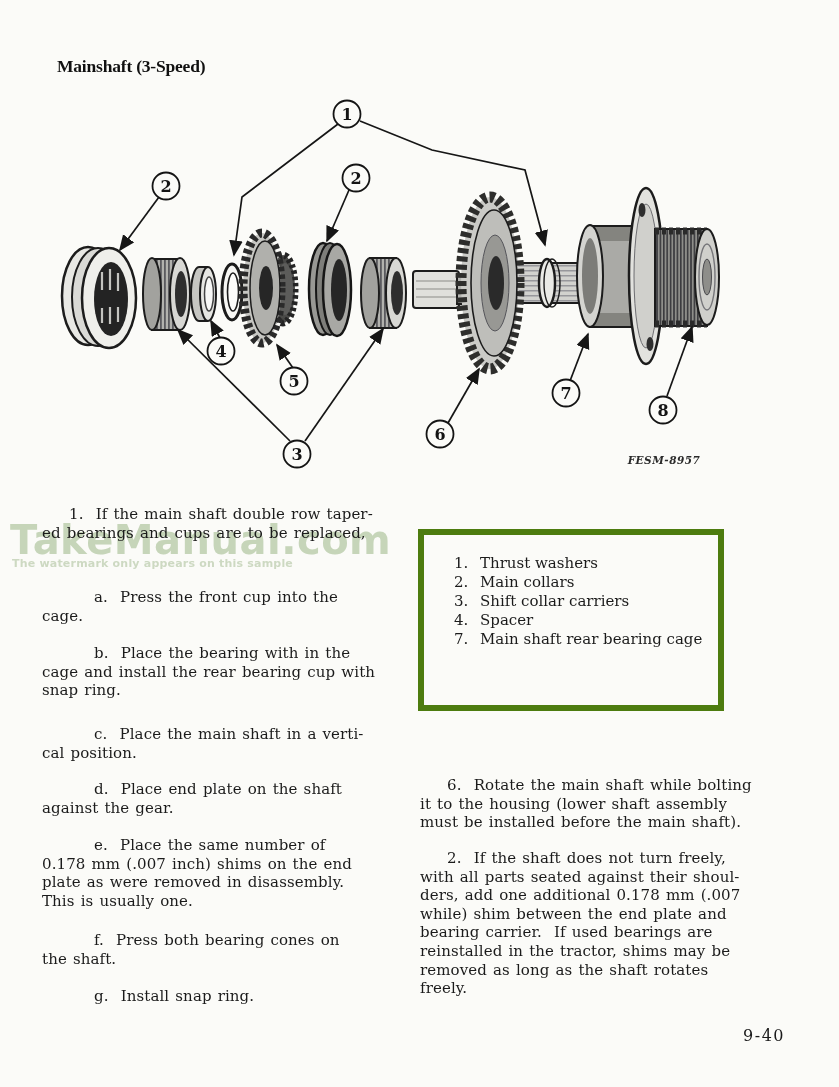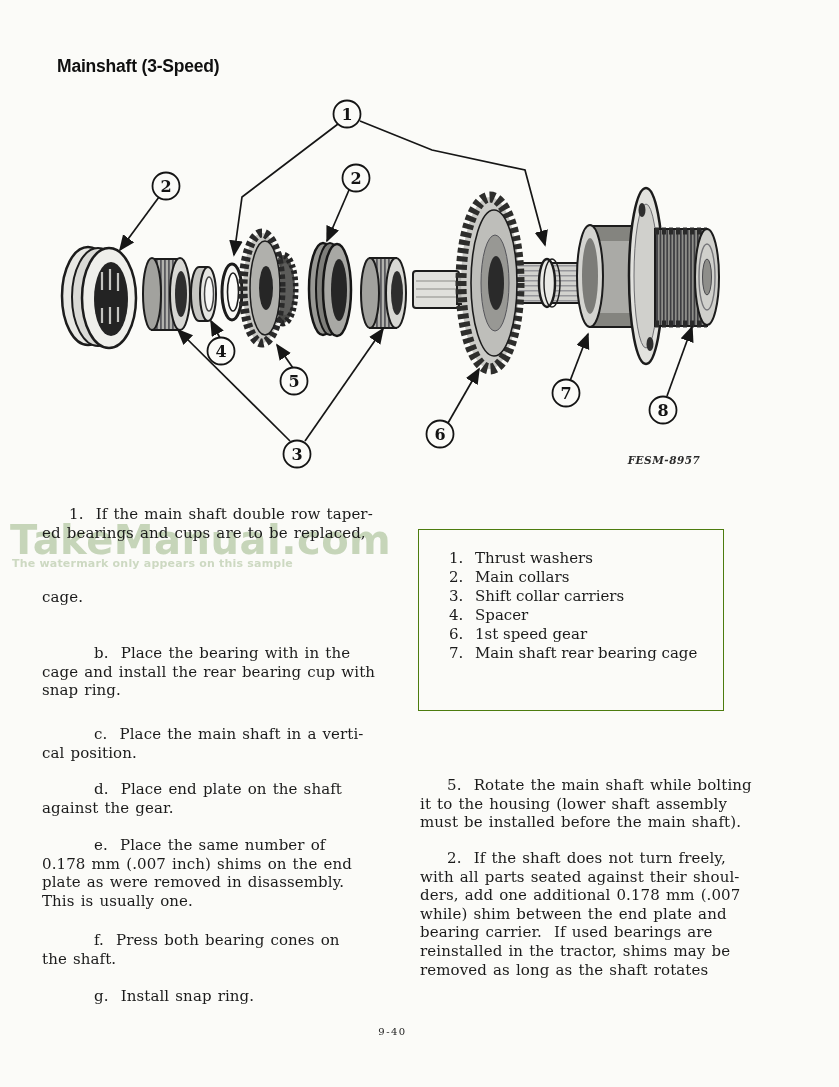--- a/index.html
+++ b/index.html
@@ -4,21 +4,21 @@
 <style>
   html,body{margin:0;padding:0;}
   body{
     width:839px;height:1087px;position:relative;overflow:hidden;
     background:#fbfbf8;color:#1b1b1b;
     font-family:"DejaVu Serif", serif;
   }
   .abs{position:absolute;}
   .page-title{
     left:57px;top:56px;
-    font-family:Liberation Sans, sans-serif;
+    font-family:Liberation Serif, serif;
     font-weight:bold;font-size:17.5px;letter-spacing:-0.2px;color:#101010;
     z-index:2;
   }
   .diagram{left:0;top:0;z-index:1;}
   .wm-brand{
     left:10px;top:517px;z-index:0;
     font-family:"DejaVu Sans", sans-serif;font-weight:bold;
     font-size:40px;color:#c6d5b9;letter-spacing:0.5px;
   }
   .wm-note{
@@ -29,28 +29,28 @@
   .col-left{left:42px;width:355px;z-index:2;}
   .col-right{left:420px;width:340px;z-index:2;}
   .line{
     white-space:pre;font-size:15px;line-height:18.6px;
     letter-spacing:0.1px;word-spacing:1.2px;color:#1b1b1b;
   }
   .ind-num{padding-left:27px;}
   .ind-sub{padding-left:52px;}
   .parts-box{
     left:418px;top:529px;width:306px;height:182px;z-index:2;
-    border:1px solid #4d7c0f;background:transparent;
+    border:6px solid #4d7c0f;background:transparent;
     padding-top:19px;padding-left:30px;box-sizing:border-box;
   }
   .part-row{font-size:15px;line-height:19px;white-space:pre;}
   .part-num{display:inline-block;width:26px;}
   .page-number{
-    left:0;top:1026px;width:785px;text-align:center;z-index:2;
-    font-size:10px;letter-spacing:1.5px;color:#1b1b1b;
+    left:0;top:1026px;width:785px;text-align:right;z-index:2;
+    font-size:16px;letter-spacing:1.5px;color:#1b1b1b;
   }
 </style>
 </head>
 <body>
 
 <div class="abs wm-brand">TakeManual.com</div>
 <div class="abs wm-note">The watermark only appears on this sample</div>
 
 <div class="abs page-title">Mainshaft (3-Speed)</div>
 
@@ -218,30 +218,30 @@
   </g>
 
   <text x="664" y="464" text-anchor="middle" font-family="DejaVu Serif, serif" font-style="italic" font-size="10.5" font-weight="bold" fill="#2a2a2a" letter-spacing="0.5">FESM-8957</text>
 </svg>
 
 <div class="abs parts-box">
   <div class="part-row"><span class="part-num">1.</span><span>Thrust washers</span></div>
   <div class="part-row"><span class="part-num">2.</span><span>Main collars</span></div>
   <div class="part-row"><span class="part-num">3.</span><span>Shift collar carriers</span></div>
   <div class="part-row"><span class="part-num">4.</span><span>Spacer</span></div>
-  <div class="part-row"><span class="part-num">6.</span><span>1st speed gear</span></div>
   <div class="part-row"><span class="part-num">7.</span><span>Main shaft rear bearing cage</span></div>
 </div>
 
 <div class="abs col-left" style="top:505px">
   <div class="line ind-num">1.  If the main shaft double row taper-</div>
   <div class="line">ed bearings and cups are to be replaced,</div>
 </div>
 
 <div class="abs col-left" style="top:588px">
+  <div class="line ind-sub">a.  Press the front cup into the</div>
   <div class="line">cage.</div>
 </div>
 
 <div class="abs col-left" style="top:644px">
   <div class="line ind-sub">b.  Place the bearing with in the</div>
   <div class="line">cage and install the rear bearing cup with</div>
   <div class="line">snap ring.</div>
 </div>
 
 <div class="abs col-left" style="top:725px">
@@ -264,28 +264,29 @@
 <div class="abs col-left" style="top:931px">
   <div class="line ind-sub">f.  Press both bearing cones on</div>
   <div class="line">the shaft.</div>
 </div>
 
 <div class="abs col-left" style="top:987px">
   <div class="line ind-sub">g.  Install snap ring.</div>
 </div>
 
 <div class="abs col-right" style="top:776px">
-  <div class="line ind-num">5.  Rotate the main shaft while bolting</div>
+  <div class="line ind-num">6.  Rotate the main shaft while bolting</div>
   <div class="line">it to the housing (lower shaft assembly</div>
   <div class="line">must be installed before the main shaft).</div>
 </div>
 
 <div class="abs col-right" style="top:849px">
   <div class="line ind-num">2.  If the shaft does not turn freely,</div>
   <div class="line">with all parts seated against their shoul-</div>
   <div class="line">ders, add one additional 0.178 mm (.007</div>
   <div class="line">while) shim between the end plate and</div>
   <div class="line">bearing carrier.  If used bearings are</div>
   <div class="line">reinstalled in the tractor, shims may be</div>
   <div class="line">removed as long as the shaft rotates</div>
+  <div class="line">freely.</div>
 </div>
 
 <div class="abs page-number">9-40</div>
 
 </body></html>

